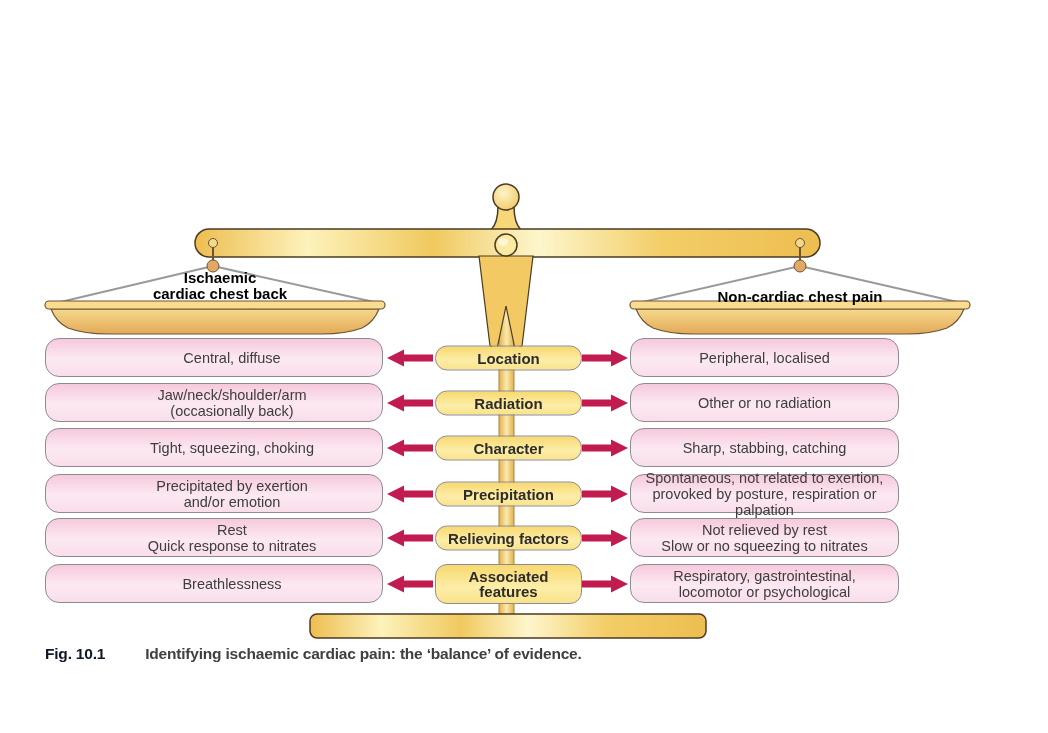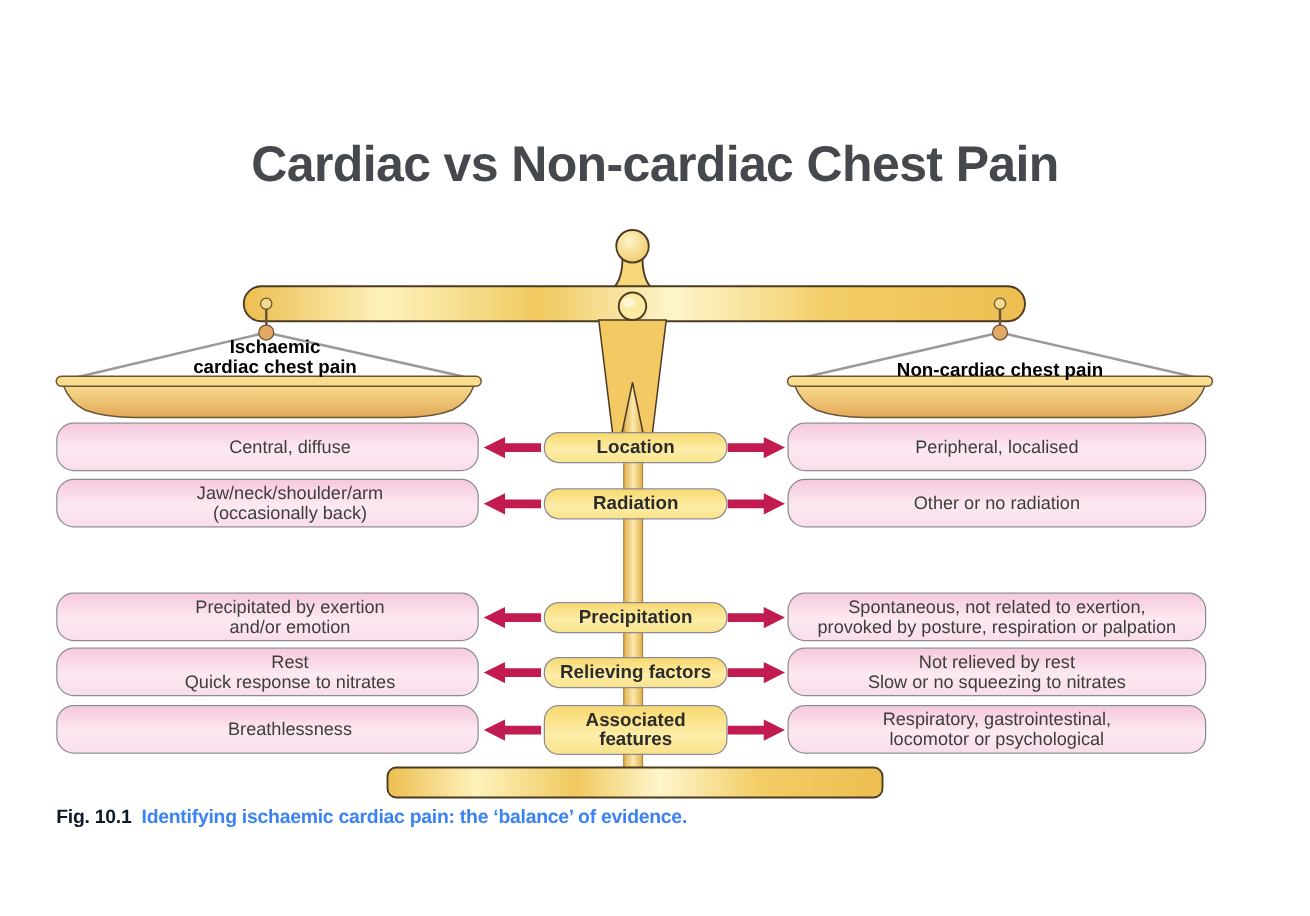--- a/index.html
+++ b/index.html
@@ -25,46 +25,45 @@
   .row { position: absolute; left: 0; width: 1048px; height: 39px; }
 
   .side-box {
     position: absolute; top: 0; height: 39px;
     border: 1.6px solid #8d8a94; border-radius: 14px;
     background: linear-gradient(180deg, #f6c9dd 0%, #fce9f2 55%, #f9ddeb 100%);
     display: flex; flex-direction: column; justify-content: center;
     text-align: center; color: #3d3d3d; font-size: 14.5px; line-height: 16px;
   }
   .side-box.left  { left: 45px;  width: 338px; padding-left: 36px; }
-  .side-box.right { left: 630px; width: 335px; }
+  .side-box.right { left: 630px; width: 269px; }
 
   .center-label {
     position: absolute; left: 435px; width: 147px; top: 50%;
     transform: translateY(-50%);
     border: 1.6px solid #8d8a94; border-radius: 12px;
     background: linear-gradient(180deg, #f8d96e 0%, #fceda9 60%, #f9e389 100%);
     padding: 4px 2px; text-align: center;
     font-weight: bold; font-size: 15px; line-height: 15px; color: #2e2c28;
   }
 
   .arrow { position: absolute; top: 50%; transform: translateY(-50%); width: 46px; height: 18px; }
   .arrow.a-left  { left: 387px; }
   .arrow.a-right { left: 582px; }
   .arrow path { fill: #c21b50; }
 
   .caption { position: absolute; left: 45px; top: 645px; font-size: 15.5px; font-weight: bold; letter-spacing: -0.2px; }
   .caption .fig { color: #0f172a; margin-right: 8px; }
-  .caption .txt { color: #3b82f6; }
+  .caption .txt { color: #404040; margin-left: 32px; }
 </style>
 </head>
 <body>
 
 <div class="canvas">
 
-  <div class="title">Cardiac vs Non-cardiac Chest Pain</div>
 
   <svg class="scale-svg" viewBox="0 0 1048 733">
     <defs>
       <linearGradient id="goldH" x1="0" y1="0" x2="1" y2="0">
         <stop offset="0" stop-color="#edbe51"></stop>
         <stop offset="0.18" stop-color="#fdf2bb"></stop>
         <stop offset="0.38" stop-color="#f0c95f"></stop>
         <stop offset="0.55" stop-color="#fdf6cc"></stop>
         <stop offset="0.75" stop-color="#f3cd66"></stop>
         <stop offset="1" stop-color="#edbe51"></stop>
@@ -110,21 +109,21 @@
 
     <path d="M51,309 L379,309 Q374,322 362,328 Q346,334 322,334 L108,334 Q84,334 68,328 Q56,322 51,309 Z" fill="url(#panG)" stroke="#6b5436" stroke-width="1.2"></path>
     <rect x="45" y="301" width="340" height="8" rx="4" fill="#f9dc8e" stroke="#6b5436" stroke-width="1.2"></rect>
 
     <path d="M636,309 L964,309 Q959,322 947,328 Q931,334 907,334 L693,334 Q669,334 653,328 Q641,322 636,309 Z" fill="url(#panG)" stroke="#6b5436" stroke-width="1.2"></path>
     <rect x="630" y="301" width="340" height="8" rx="4" fill="#f9dc8e" stroke="#6b5436" stroke-width="1.2"></rect>
   </svg>
 
   <div class="pan-label left">
     <div>Ischaemic</div>
-    <div>cardiac chest pain</div>
+    <div>cardiac chest back</div>
   </div>
   <div class="pan-label right">Non-cardiac chest pain</div>
 
   <div class="row" style="top:338px">
     <div class="side-box left">
       <div>Central, diffuse</div>
 
     </div>
     <svg class="arrow a-left" viewBox="0 0 46 18">
         <path d="M46,5.5 L17,5.5 L17,0.5 L0,9 L17,17.5 L17,12.5 L46,12.5 Z"></path>
@@ -156,20 +155,40 @@
     </div>
     <svg class="arrow a-right" viewBox="0 0 46 18">
         <path d="M0,5.5 L29,5.5 L29,0.5 L46,9 L29,17.5 L29,12.5 L0,12.5 Z"></path>
       </svg>
     <div class="side-box right">
       <div>Other or no radiation</div>
 
     </div>
   </div>
 
+  <div class="row" style="top:428px">
+    <div class="side-box left">
+      <div>Tight, squeezing, choking</div>
+
+    </div>
+    <svg class="arrow a-left" viewBox="0 0 46 18">
+        <path d="M46,5.5 L17,5.5 L17,0.5 L0,9 L17,17.5 L17,12.5 L46,12.5 Z"></path>
+      </svg>
+    <div class="center-label">
+      <div>Character</div>
+
+    </div>
+    <svg class="arrow a-right" viewBox="0 0 46 18">
+        <path d="M0,5.5 L29,5.5 L29,0.5 L46,9 L29,17.5 L29,12.5 L0,12.5 Z"></path>
+      </svg>
+    <div class="side-box right">
+      <div>Sharp, stabbing, catching</div>
+
+    </div>
+  </div>
 
   <div class="row" style="top:474px">
     <div class="side-box left">
       <div>Precipitated by exertion</div>
       <div>and/or emotion</div>
     </div>
     <svg class="arrow a-left" viewBox="0 0 46 18">
         <path d="M46,5.5 L17,5.5 L17,0.5 L0,9 L17,17.5 L17,12.5 L46,12.5 Z"></path>
       </svg>
     <div class="center-label">

